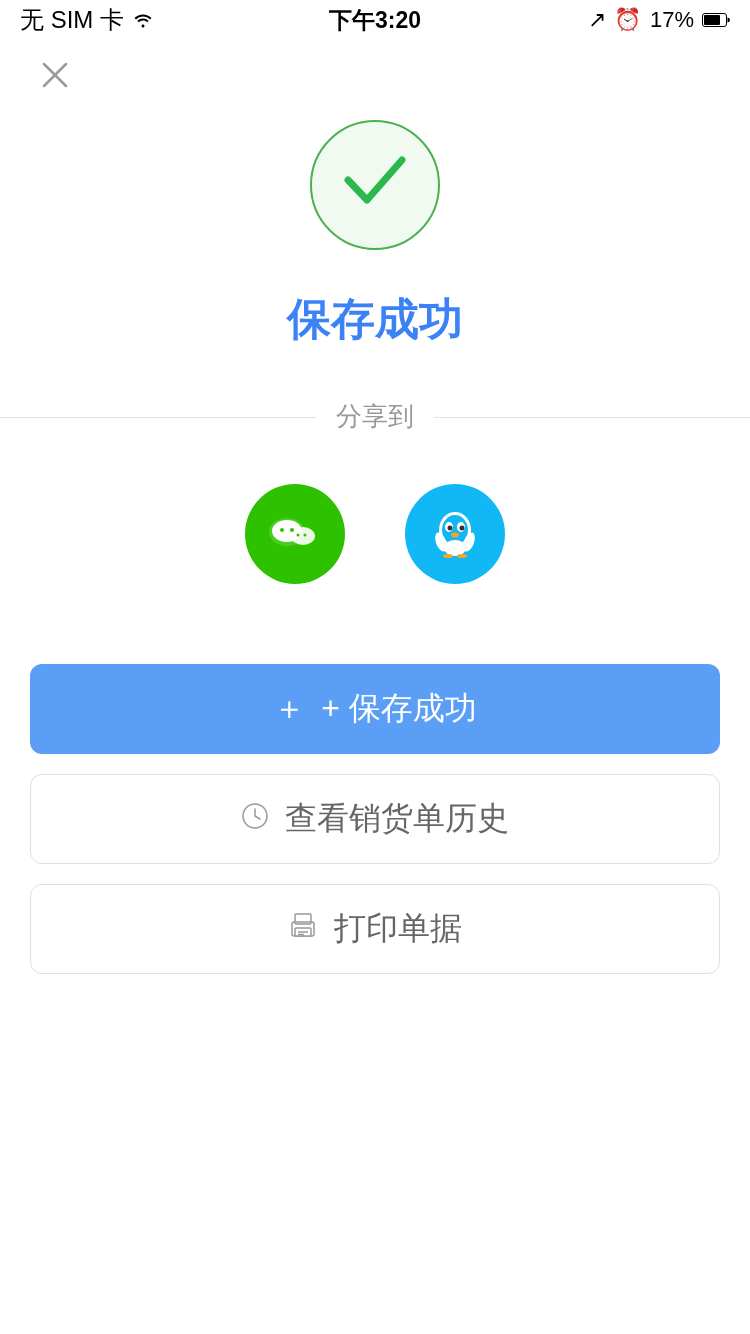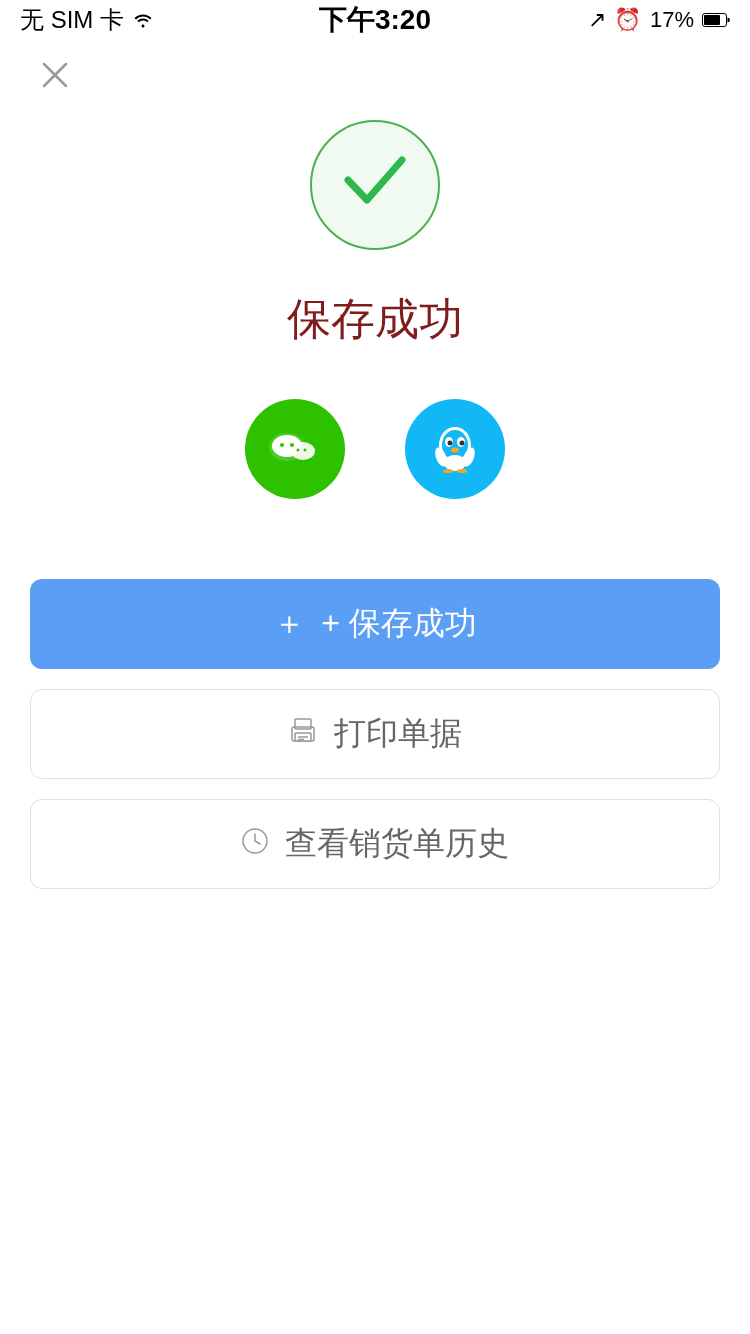--- a/index.html
+++ b/index.html
@@ -32,21 +32,21 @@
     .status-left {
       font-size: 24px;
       color: #000;
       font-weight: 500;
       display: flex;
       align-items: center;
       gap: 8px;
     }
 
     .status-center {
-      font-size: 28px;
+      font-size: 23px;
       color: #000;
       font-weight: 600;
       position: absolute;
       left: 50%;
       transform: translateX(-50%);
     }
 
     .status-right {
       display: flex;
       align-items: center;
@@ -97,22 +97,22 @@
 
     .checkmark {
       color: #2db84d;
       font-size: 60px;
       line-height: 1;
     }
 
     
     .success-title {
       font-size: 44px;
-      color: #7f1d1d;
-      font-weight: 400;
+      color: #3b82f6;
+      font-weight: 700;
       margin-bottom: 50px;
     }
 
     
     .share-section {
       width: 100%;
       display: flex;
       align-items: center;
       justify-content: center;
       margin-bottom: 50px;
@@ -244,20 +244,24 @@
   <div class="success-circle">
     <span class="checkmark">
       <svg width="70" height="60" viewBox="0 0 70 60" fill="none">
         <polyline points="8,30 27,50 62,10" stroke="#2db84d" stroke-width="7" stroke-linecap="round" stroke-linejoin="round" fill="none"></polyline>
       </svg>
     </span>
   </div>
 
   <div class="success-title">保存成功</div>
 
+  <div class="share-section">
+    <div class="divider-line"></div>
+    <span class="share-label">分享到</span>
+  </div>
 
   <div class="share-icons">
 
     <button class="share-icon-btn wechat-btn">
       <svg class="share-icon-svg" viewBox="0 0 60 60" fill="white">
 
         <ellipse cx="22" cy="28" rx="18" ry="14" fill="white" opacity="0.15"></ellipse>
 
         <g fill="white">
           <ellipse cx="22" cy="27" rx="15" ry="11"></ellipse>
@@ -296,40 +300,40 @@
         <ellipse cx="44" cy="38" rx="5" ry="10" fill="white" transform="rotate(20 44 38)"></ellipse>
       </svg>
     </button>
   </div>
 
   <div class="action-buttons">
 
     <button class="action-btn btn-primary">
       <span style="font-size:32px;">＋</span>
       <span>+ 保存成功</span>
+    </button>
+
+    <button class="action-btn btn-secondary">
+      <span>
+        <svg width="28" height="28" viewBox="0 0 28 28" fill="none">
+          <circle cx="14" cy="14" r="12" stroke="#999" stroke-width="1.5"></circle>
+          <polyline points="14,7 14,14 19,17" stroke="#999" stroke-width="1.5" stroke-linecap="round" stroke-linejoin="round" fill="none"></polyline>
+        </svg>
+      </span>
+      <span>查看销货单历史</span>
     </button>
 
     <button class="action-btn btn-secondary">
       <span>
         <svg width="30" height="28" viewBox="0 0 30 28" fill="none">
           <rect x="4" y="10" width="22" height="14" rx="2" stroke="#999" stroke-width="1.5"></rect>
           <rect x="7" y="16" width="16" height="8" rx="1" fill="white" stroke="#999" stroke-width="1.5"></rect>
           <rect x="7" y="2" width="16" height="10" rx="1" stroke="#999" stroke-width="1.5"></rect>
           <line x1="10" y1="20" x2="20" y2="20" stroke="#999" stroke-width="1.5"></line>
           <line x1="10" y1="22.5" x2="16" y2="22.5" stroke="#999" stroke-width="1.5"></line>
         </svg>
       </span>
       <span>打印单据</span>
     </button>
 
-    <button class="action-btn btn-secondary">
-      <span>
-        <svg width="28" height="28" viewBox="0 0 28 28" fill="none">
-          <circle cx="14" cy="14" r="12" stroke="#999" stroke-width="1.5"></circle>
-          <polyline points="14,7 14,14 19,17" stroke="#999" stroke-width="1.5" stroke-linecap="round" stroke-linejoin="round" fill="none"></polyline>
-        </svg>
-      </span>
-      <span>查看销货单历史</span>
-    </button>
-
   </div>
 
 </div>
 
 </body></html>

